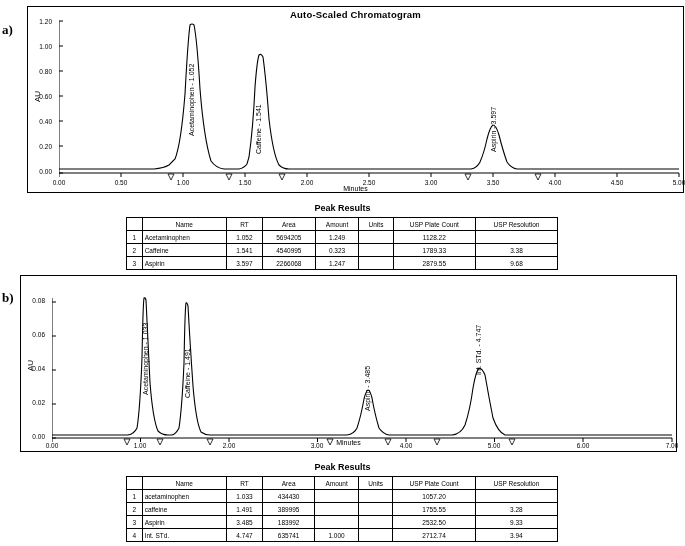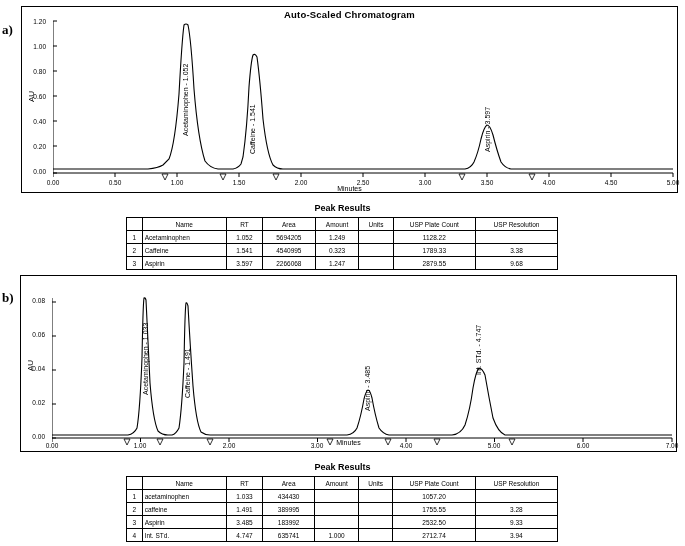--- a/index.html
+++ b/index.html
@@ -39,21 +39,21 @@
   table.res th{font-weight:normal;text-align:center;}
   td.num{text-align:center;}
   td.idx{text-align:center;width:10px;}
   td.name{text-align:left;padding-left:3px;}
 </style>
 </head>
 <body>
 
 <div class="panel-label" style="left:2px;top:22px;">a)</div>
 
-<div class="chart-box" style="left:21px;top:6px;width:655px;height:185px;text-decoration:underline;">
+<div class="chart-box" style="left:27px;top:6px;width:655px;height:185px;text-decoration:underline;">
   <div class="chart-title">Auto-Scaled Chromatogram</div>
 
   <div class="tick-y" style="left:2px;top:11px;">1.20</div>
   <div class="tick-y" style="left:2px;top:36px;">1.00</div>
   <div class="tick-y" style="left:2px;top:61px;">0.80</div>
   <div class="tick-y" style="left:2px;top:86px;">0.60</div>
   <div class="tick-y" style="left:2px;top:111px;">0.40</div>
   <div class="tick-y" style="left:2px;top:136px;">0.20</div>
   <div class="tick-y" style="left:2px;top:161px;">0.00</div>
 

